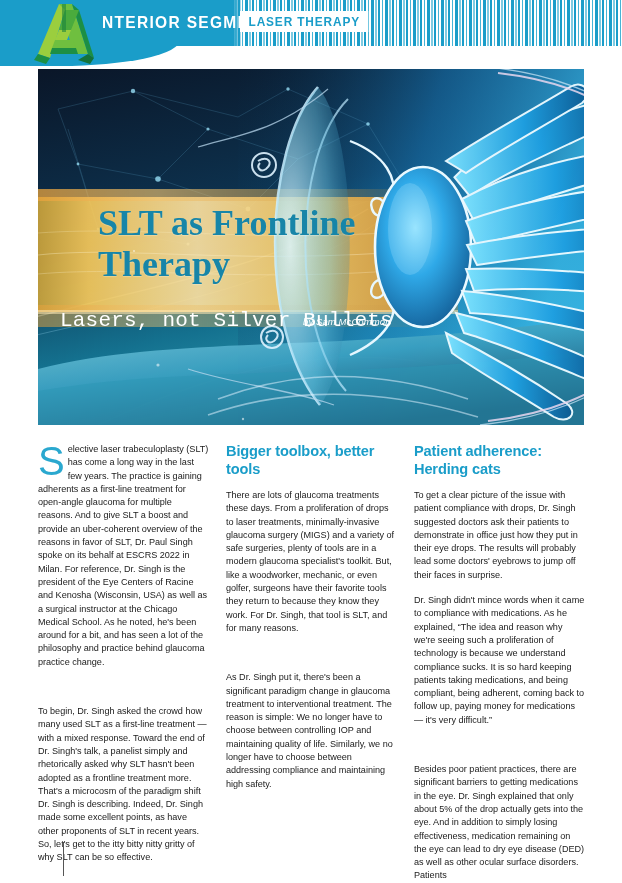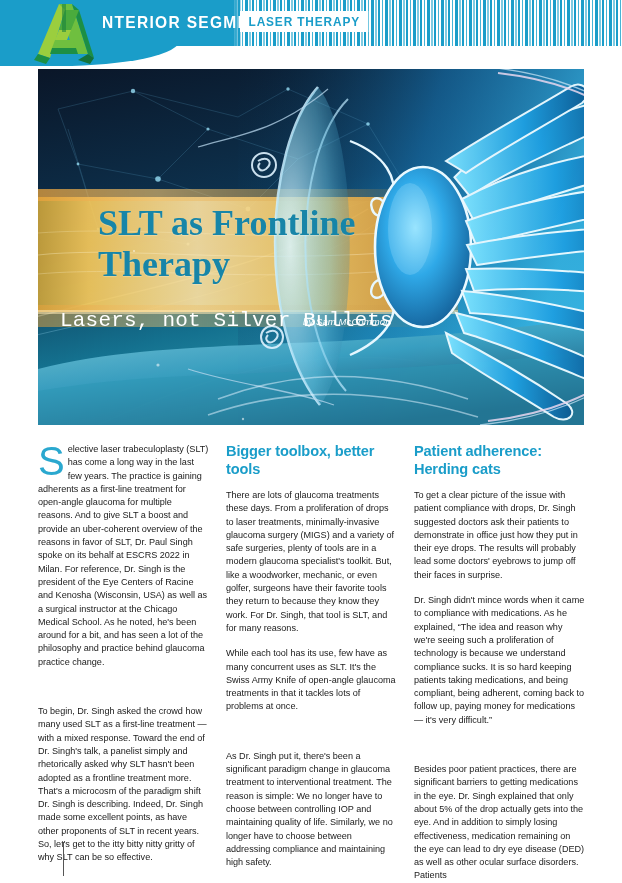--- a/index.html
+++ b/index.html
@@ -449,21 +449,20 @@
 <div class="columns">
 
   <div class="col">
     <p class="dropcap-wrap"><span class="dropcap">S</span><span>elective laser trabeculoplasty (SLT) has come a long way in the last few years. The practice is gaining adherents as a first-line treatment for open-angle glaucoma for multiple reasons. And to give SLT a boost and provide an uber-coherent overview of the reasons in favor of SLT, Dr. Paul Singh spoke on its behalf at ESCRS 2022 in Milan. For reference, Dr. Singh is the president of the Eye Centers of Racine and Kenosha (Wisconsin, USA) as well as a surgical instructor at the Chicago Medical School. As he noted, he's been around for a bit, and has seen a lot of the philosophy and practice behind glaucoma practice change.</span></p>
     <p>To begin, Dr. Singh asked the crowd how many used SLT as a first-line treatment — with a mixed response. Toward the end of Dr. Singh's talk, a panelist simply and rhetorically asked why SLT hasn't been adopted as a frontline treatment more. That's a microcosm of the paradigm shift Dr. Singh is describing. Indeed, Dr. Singh made some excellent points, as have other proponents of SLT in recent years. So, let's get to the itty bitty nitty gritty of why SLT can be so effective.</p>
   </div>
 
   <div class="col">
     <h2 class="col-head">Bigger toolbox, better tools</h2>
     <p>There are lots of glaucoma treatments these days. From a proliferation of drops to laser treatments, minimally-invasive glaucoma surgery (MIGS) and a variety of safe surgeries, plenty of tools are in a modern glaucoma specialist's toolkit. But, like a woodworker, mechanic, or even golfer, surgeons have their favorite tools they return to because they know they work. For Dr. Singh, that tool is SLT, and for many reasons.</p>
-    <p>While each tool has its use, few have as many concurrent uses as SLT. It's the Swiss Army Knife of open-angle glaucoma treatments in that it tackles lots of problems at once.</p>
     <p>As Dr. Singh put it, there's been a significant paradigm change in glaucoma treatment to interventional treatment. The reason is simple: We no longer have to choose between controlling IOP and maintaining quality of life. Similarly, we no longer have to choose between addressing compliance and maintaining high safety.</p>
   </div>
 
   <div class="col">
     <h2 class="col-head">Patient adherence: Herding cats</h2>
     <p>To get a clear picture of the issue with patient compliance with drops, Dr. Singh suggested doctors ask their patients to demonstrate in office just how they put in their eye drops. The results will probably lead some doctors' eyebrows to jump off their faces in surprise.</p>
     <p>Dr. Singh didn't mince words when it came to compliance with medications. As he explained, “The idea and reason why we're seeing such a proliferation of technology is because we understand compliance sucks. It is so hard keeping patients taking medications, and being compliant, being adherent, coming back to follow up, paying money for medications — it's very difficult.”</p>
     <p>Besides poor patient practices, there are significant barriers to getting medications in the eye. Dr. Singh explained that only about 5% of the drop actually gets into the eye. And in addition to simply losing effectiveness, medication remaining on the eye can lead to dry eye disease (DED) as well as other ocular surface disorders. Patients</p>
   </div>
 

